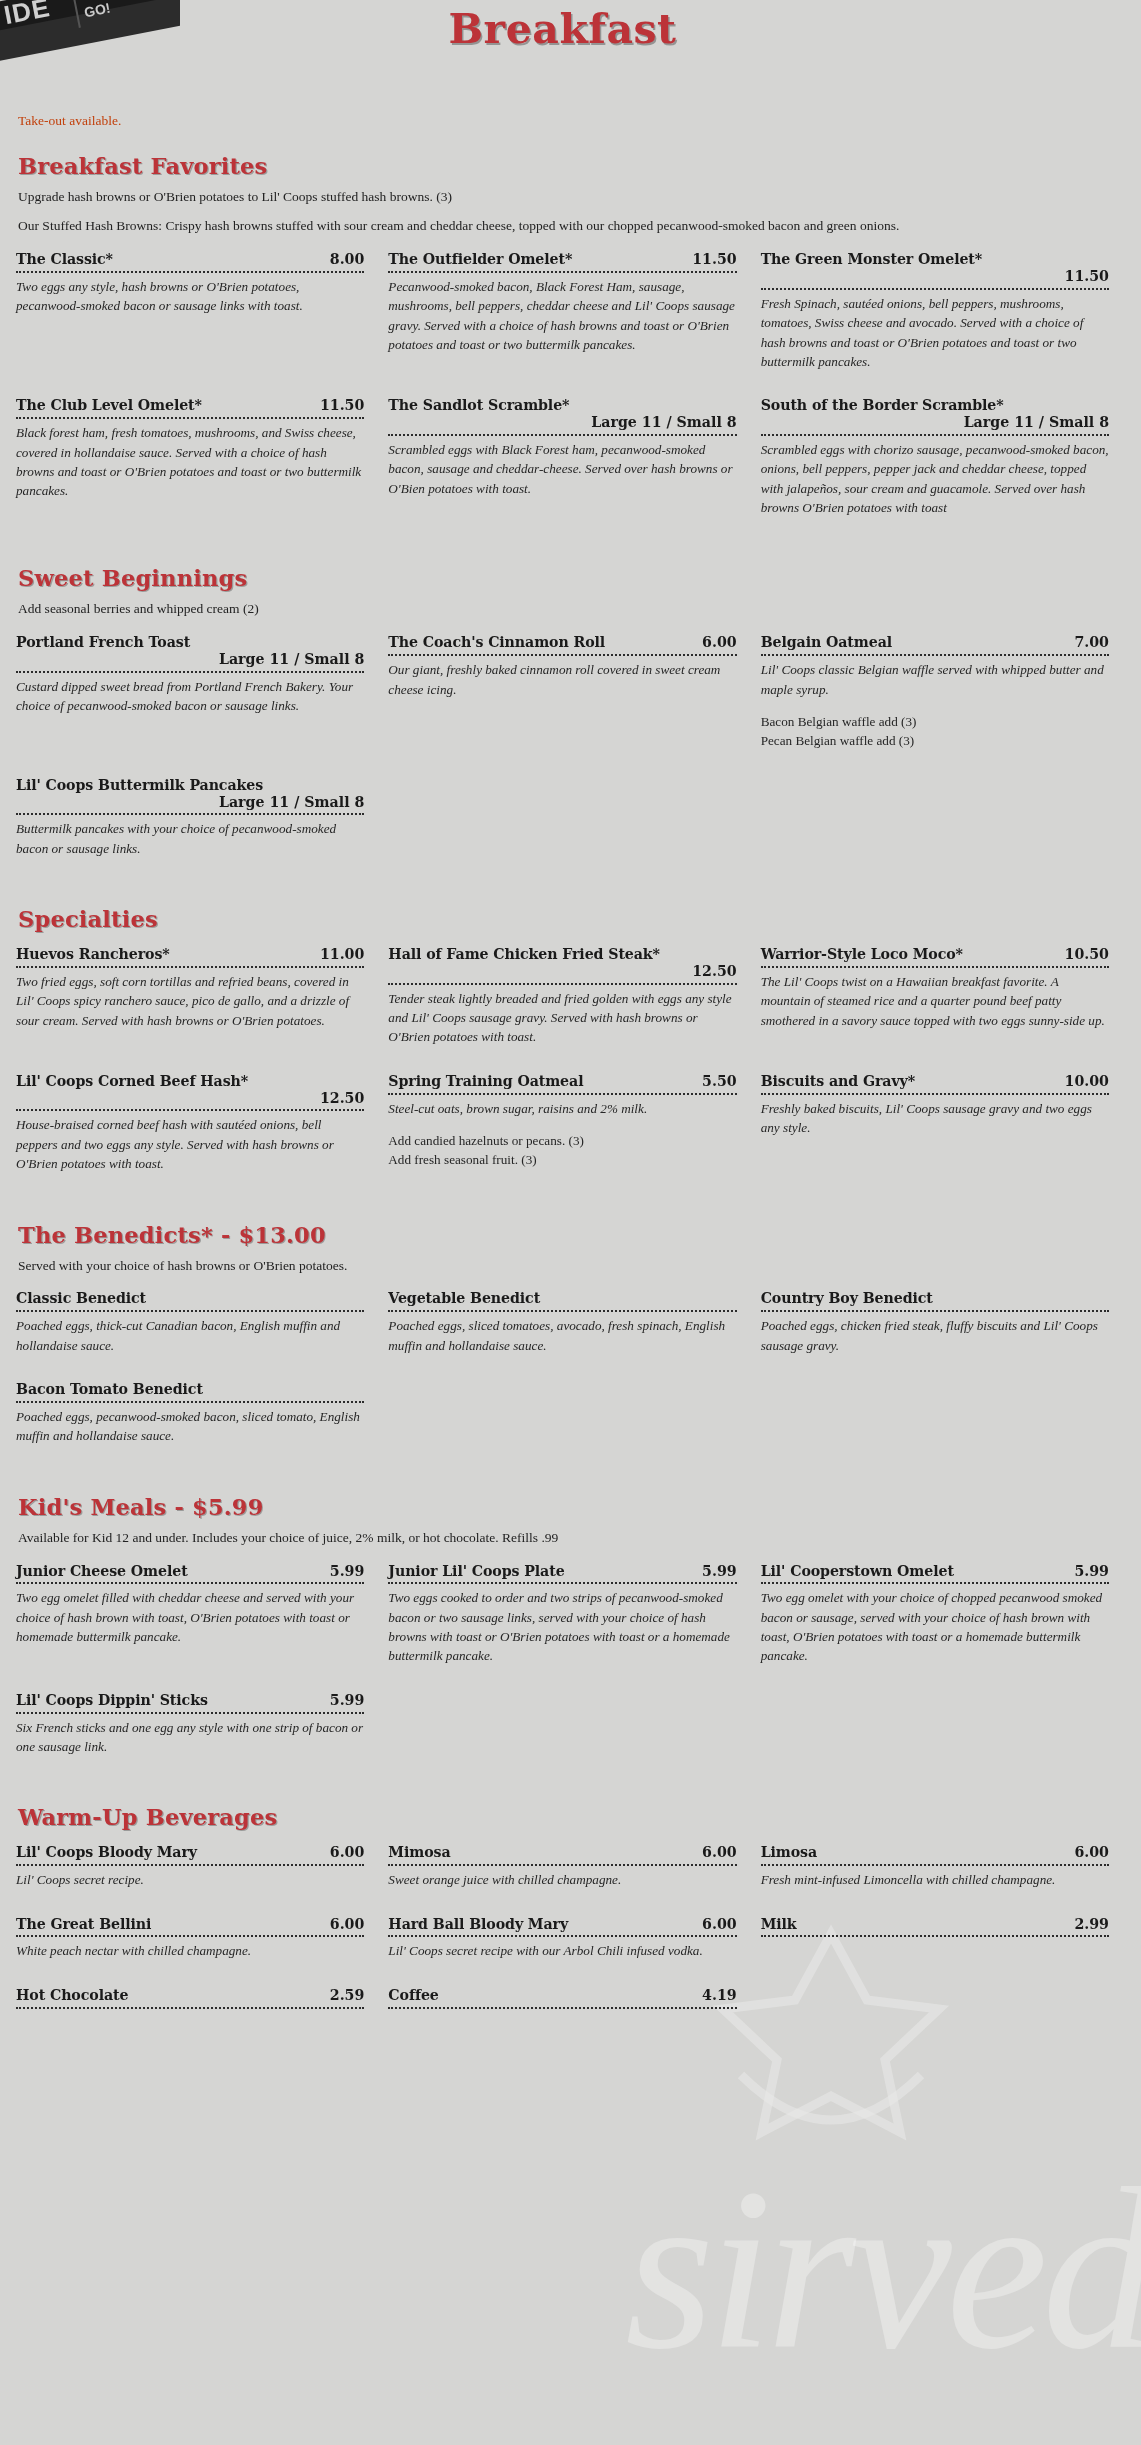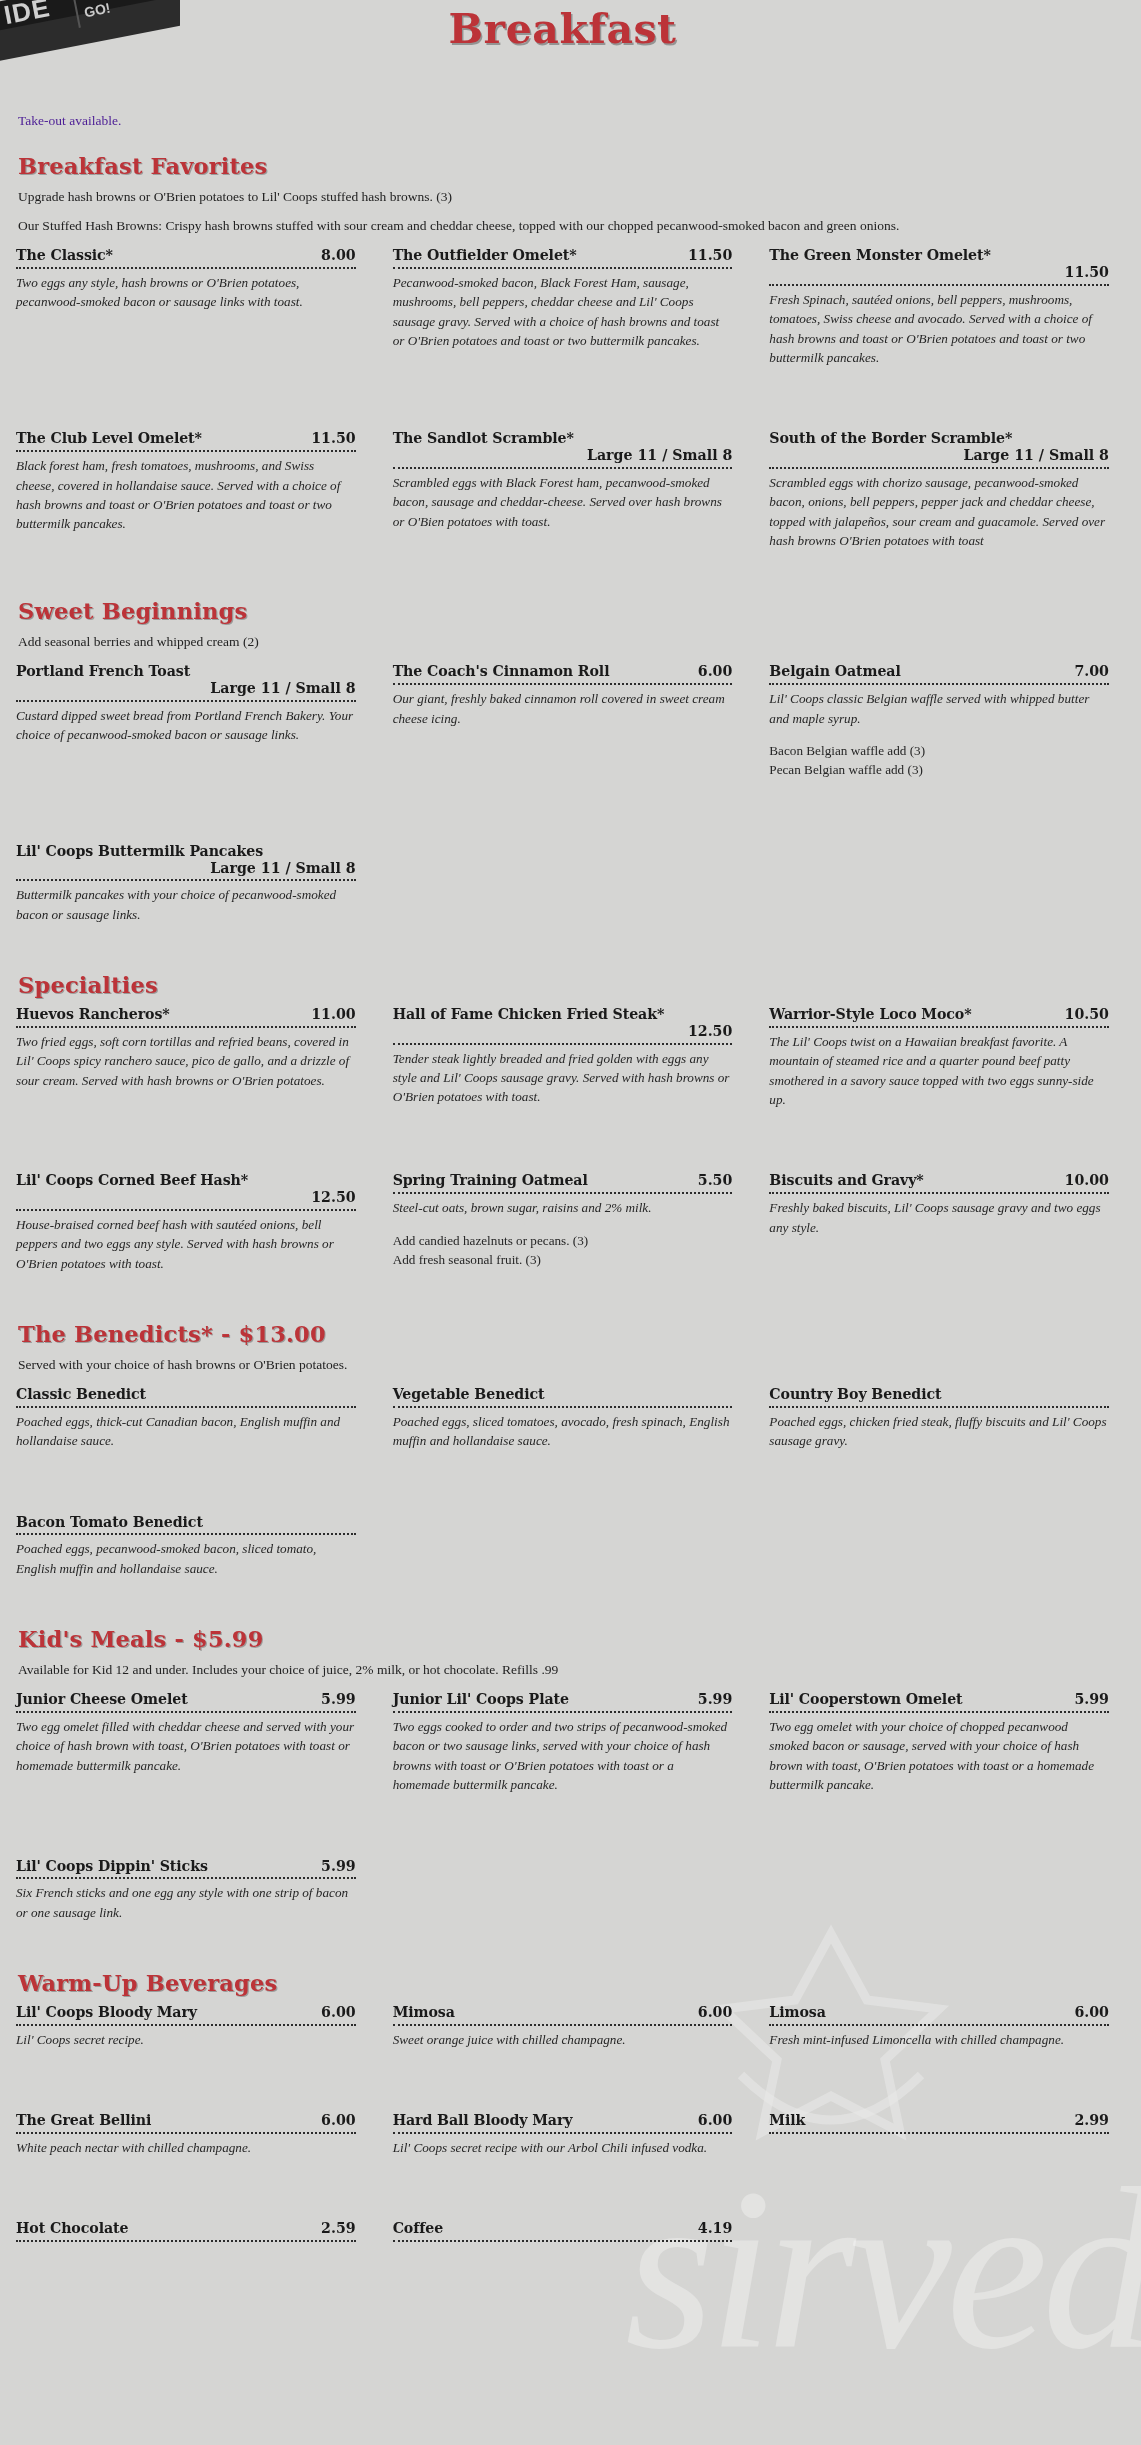--- a/index.html
+++ b/index.html
@@ -108,21 +108,21 @@
     font-size: 41px;
     letter-spacing: 0.5px;
     margin: 0;
     padding: 6px 0 0 0;
     line-height: 1.15;
     text-shadow: 1.5px 1.5px 0 rgba(0,0,0,0.30);
   }
 
   .intro-note {
     font-size: 13.5px;
-    color: #4c1d95;
+    color: #c2410c;
     margin: 58px 0 0 2px;
     line-height: 1.5;
   }
 
   .section-head {
     color: #bc3338;
     font-family: "DejaVu Serif", "Liberation Serif", serif;
     font-weight: bold;
     font-size: 22.5px;
     letter-spacing: 0.2px;
@@ -138,21 +138,21 @@
     max-width: 1100px;
   }
   .section-note + .section-note { margin-top: -2px; }
 
   
   .grid {
     display: grid;
     grid-template-columns: repeat(3, 1fr);
     column-gap: 24px;
     row-gap: 0;
-    gap: 37px;
+    margin-top: 14px;
   }
   .item {
     padding: 0 0 26px 0;
     min-width: 0;
   }
   .item-head {
     display: block;
     border-bottom: 2px dotted #2b2b2b;
     padding-bottom: 2px;
     margin-bottom: 4px;

